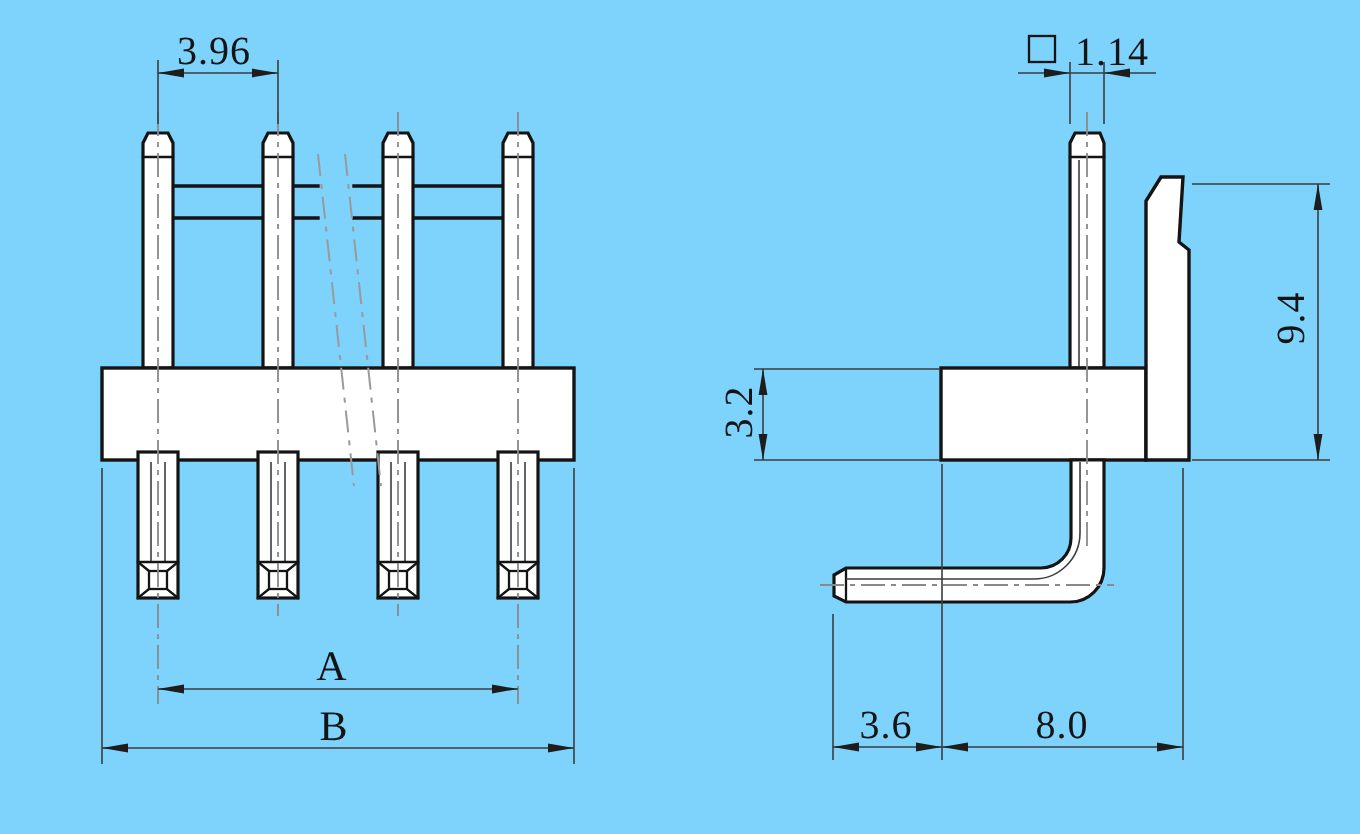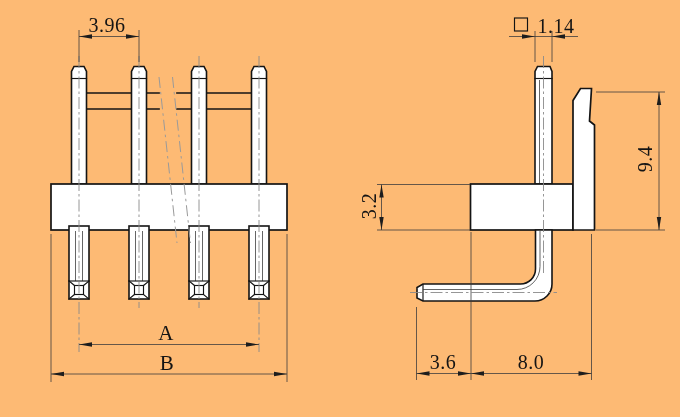--- a/index.html
+++ b/index.html
@@ -1,16 +1,16 @@
 <!DOCTYPE html>
 <html><head>
 <meta charset="utf-8">
 <style>
   html,body{margin:0;padding:0;background:#fff;}
-  .sheet{position:relative;width:680px;height:417px;background:#fdba74;overflow:hidden;}
+  .sheet{position:relative;width:680px;height:417px;background:#7dd3fc;overflow:hidden;}
   svg{display:block;}
   .ol   {stroke:#141414;stroke-width:1.7;fill:none;stroke-linejoin:miter;stroke-linecap:square;}
   .olf  {stroke:#141414;stroke-width:1.7;fill:#ffffff;stroke-linejoin:miter;}
   .olf2 {stroke:#141414;stroke-width:1.6;fill:#ffffff;stroke-linejoin:miter;}
   .med  {stroke:#141414;stroke-width:1.15;fill:none;stroke-linecap:square;}
   .thin {stroke:#3d3d3d;stroke-width:0.8;fill:none;}
   .dim  {stroke:#3d3d3d;stroke-width:0.8;fill:none;stroke-linecap:butt;}
   .arr  {fill:#1d1d1d;stroke:none;}
   .cl   {stroke:#8a8a8a;stroke-width:0.9;fill:none;stroke-dasharray:12 3 2.5 3;}
   .brk  {stroke:#9a9a9a;stroke-width:1;fill:none;stroke-dasharray:11 4 2.5 4;}

